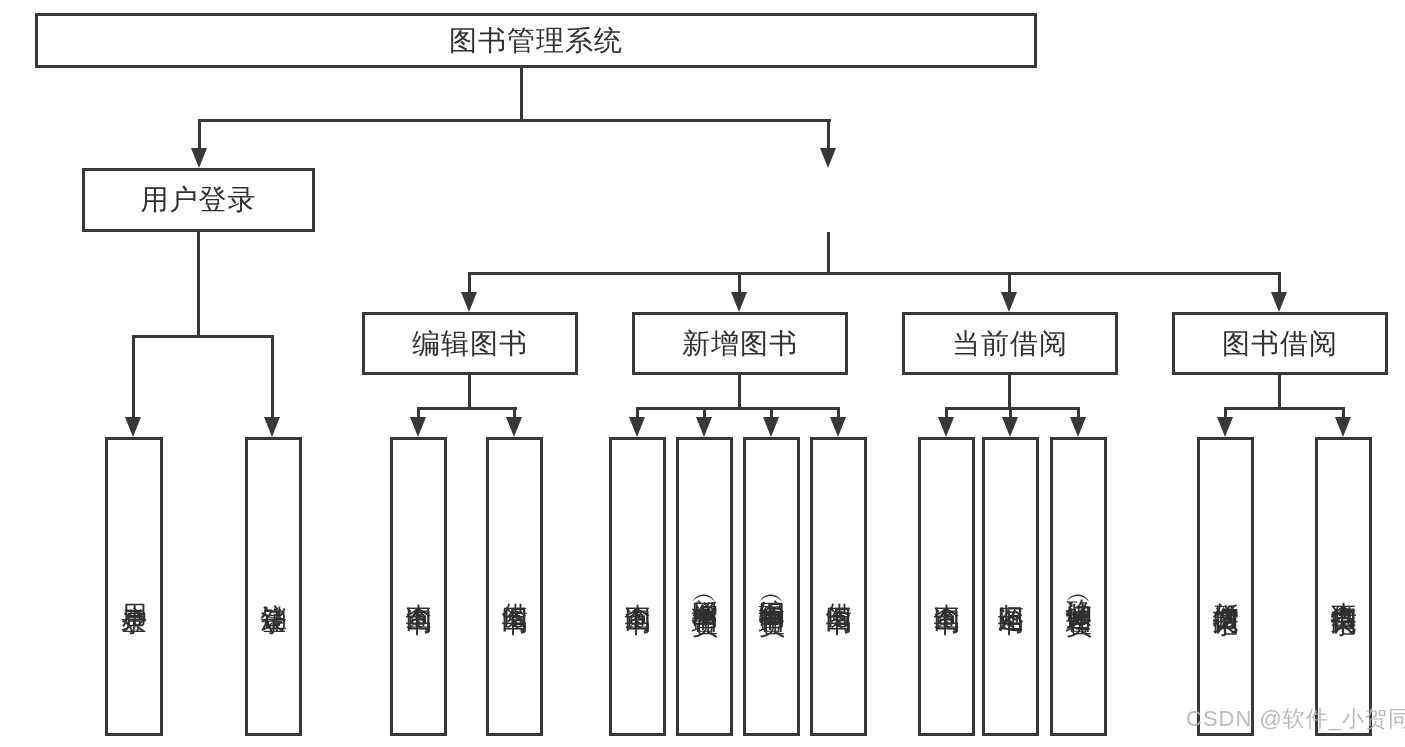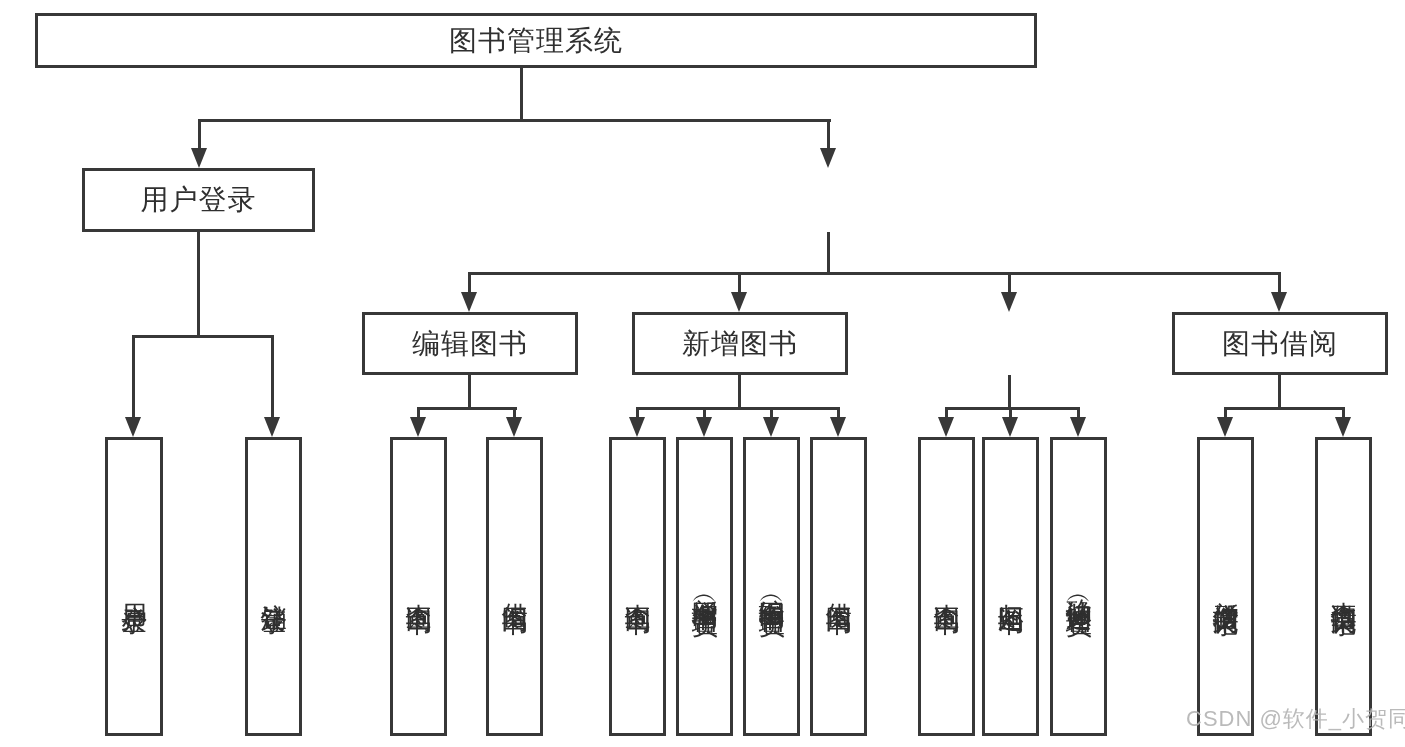--- a/index.html
+++ b/index.html
@@ -64,20 +64,23 @@
   <div class="vl" style="left:1008px;top:272px;height:26px;"></div>
   <div class="arr" style="left:1001px;top:292px;"></div>
   <div class="vl" style="left:1278px;top:272px;height:26px;"></div>
   <div class="arr" style="left:1271px;top:292px;"></div>
 
   <div class="node" style="left:362px;top:312px;width:216px;height:63px;">
     <span class="htext">编辑图书</span>
   </div>
   <div class="node" style="left:632px;top:312px;width:216px;height:63px;">
     <span class="htext">新增图书</span>
+  </div>
+  <div class="node" style="left:902px;top:312px;width:216px;height:63px;">
+    <span class="htext">当前借阅</span>
   </div>
   <div class="node" style="left:1172px;top:312px;width:216px;height:63px;">
     <span class="htext">图书借阅</span>
   </div>
 
   <div class="vl" style="left:468px;top:375px;height:34px;"></div>
   <div class="hl" style="left:417px;top:407px;width:100px;"></div>
   <div class="vl" style="left:417px;top:407px;height:16px;"></div>
   <div class="arr" style="left:410px;top:417px;"></div>
   <div class="vl" style="left:513px;top:407px;height:16px;"></div>

